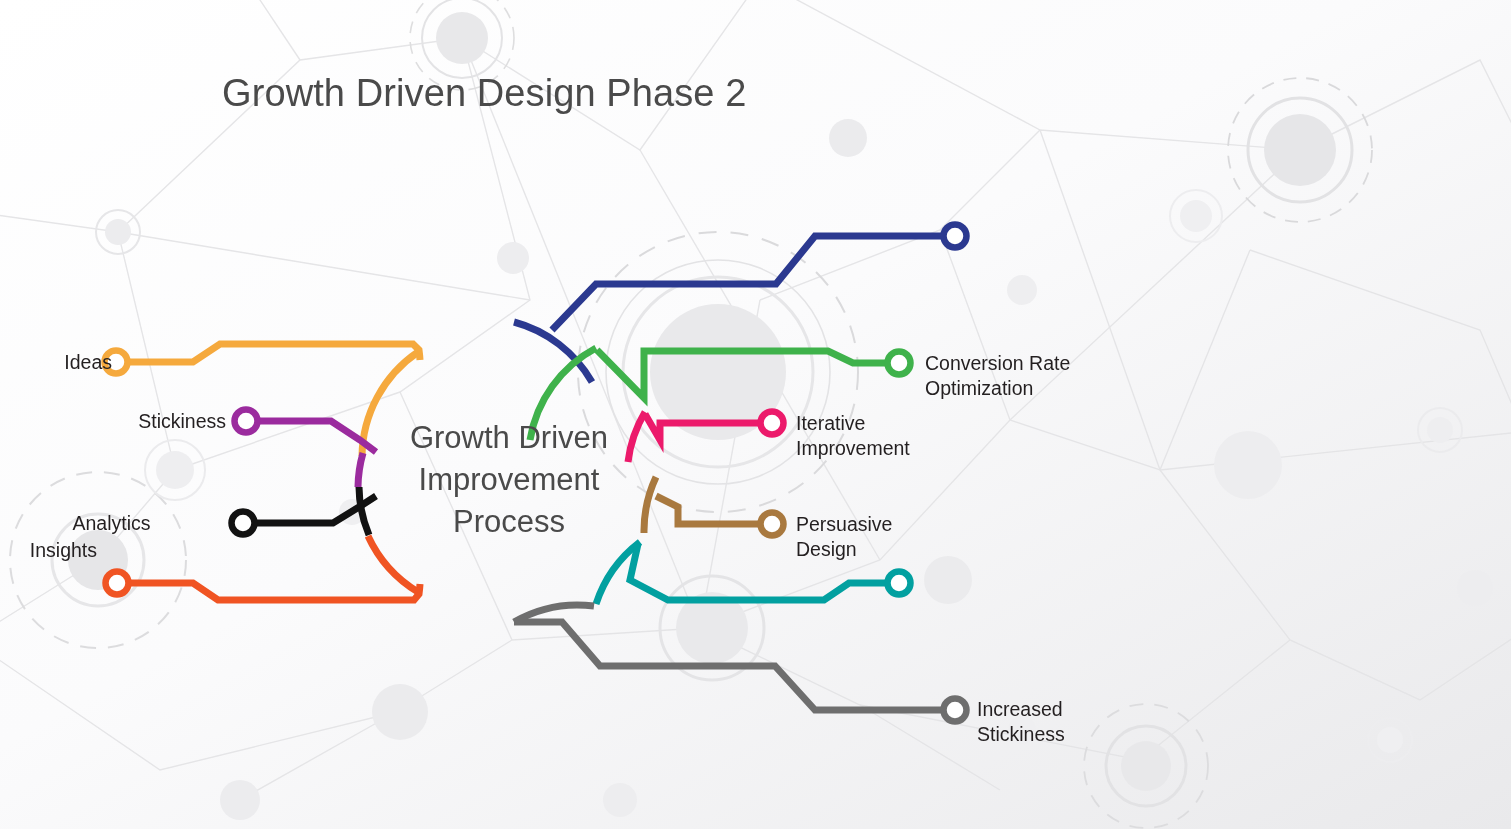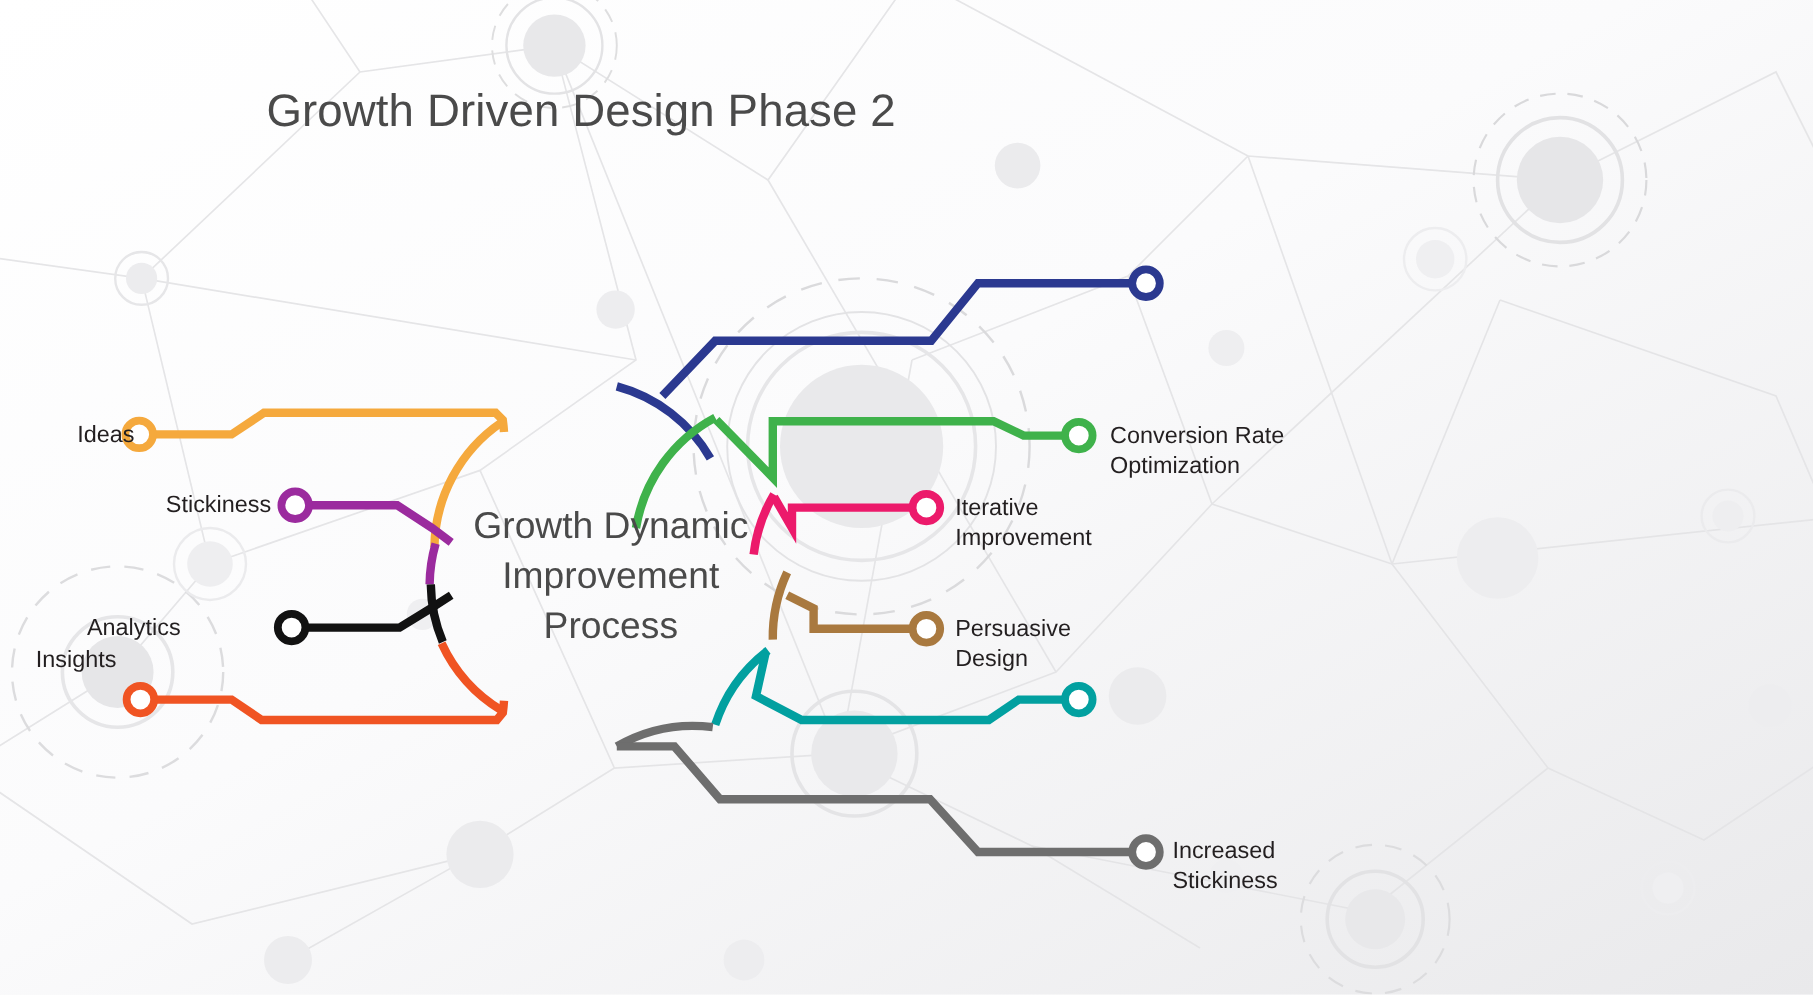--- a/index.html
+++ b/index.html
@@ -238,21 +238,21 @@
       <circle cx="772" cy="524" r="11.5" stroke="#A9793F"></circle>
       <circle cx="899" cy="583" r="11.5" stroke="#02A0A0"></circle>
       <circle cx="955" cy="710" r="11.5" stroke="#6E6E6E"></circle>
     </g>
   </svg>
 
   <div id="label-layer">
 
     <div class="dtitle">Growth Driven Design Phase 2</div>
 
-    <div class="center-text">Growth Dynamic
+    <div class="center-text">Growth Driven
 Improvement
 Process</div>
 
     <div class="node-label left" style="right:1511px; left:auto;"></div>
 
     <div class="node-label left" style="left:0px; top:350px; width:96px;margin-left:16px;">Ideas</div>
 
     <div class="node-label left" style="left:0px; top:409px; width:226px;">Stickiness</div>
 
     <div class="node-label left" style="left:0px; top:511px; width:223px;text-align:center;">Analytics</div>

